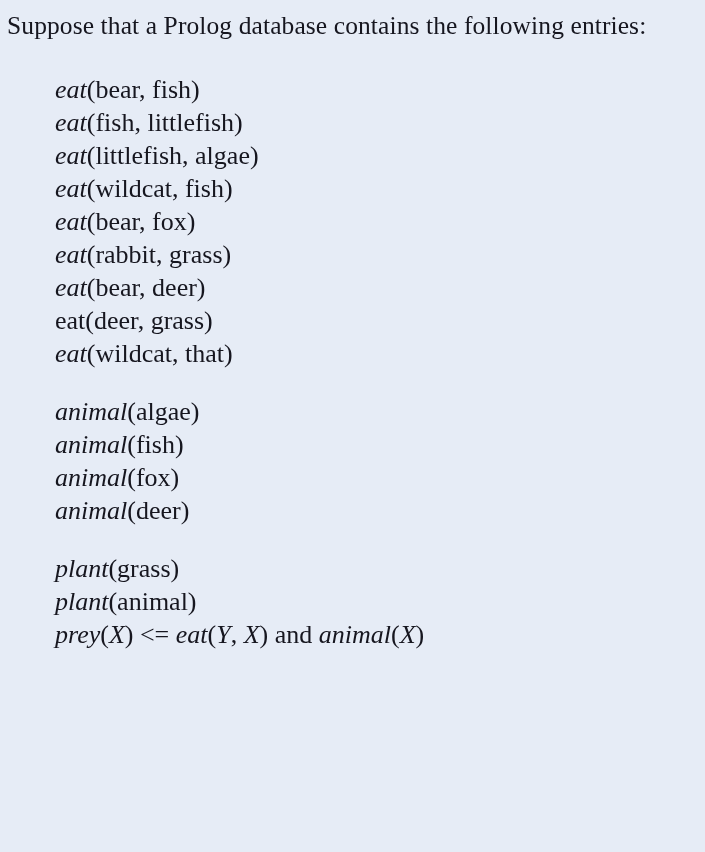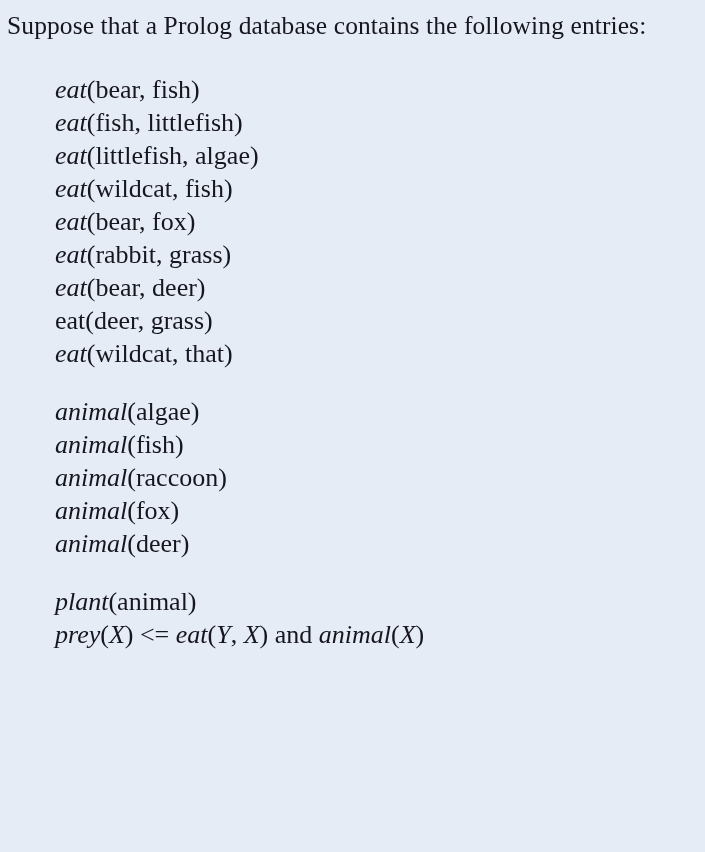--- a/index.html
+++ b/index.html
@@ -61,22 +61,22 @@
         <div class="line"><span class="seg-italic">eat</span><span class="seg-normal">(wildcat, fish)</span></div>
         <div class="line"><span class="seg-italic">eat</span><span class="seg-normal">(bear, fox)</span></div>
         <div class="line"><span class="seg-italic">eat</span><span class="seg-normal">(rabbit, grass)</span></div>
         <div class="line"><span class="seg-italic">eat</span><span class="seg-normal">(bear, deer)</span></div>
         <div class="line"><span class="seg-normal">eat(deer, grass)</span></div>
         <div class="line"><span class="seg-italic">eat</span><span class="seg-normal">(wildcat, that)</span></div>
       </div>
       <div class="group">
         <div class="line"><span class="seg-italic">animal</span><span class="seg-normal">(algae)</span></div>
         <div class="line"><span class="seg-italic">animal</span><span class="seg-normal">(fish)</span></div>
-        <div class="line"><span class="seg-italic">animal</span><span class="seg-normal">(raccoon)</span></div>
         <div class="line"><span class="seg-italic">animal</span><span class="seg-normal">(fox)</span></div>
         <div class="line"><span class="seg-italic">animal</span><span class="seg-normal">(deer)</span></div>
       </div>
       <div class="group">
+        <div class="line"><span class="seg-italic">plant</span><span class="seg-normal">(grass)</span></div>
         <div class="line"><span class="seg-italic">plant</span><span class="seg-normal">(animal)</span></div>
         <div class="line"><span class="seg-italic">prey</span><span class="seg-normal">(</span><span class="seg-italic">X</span><span class="seg-normal">) &lt;= </span><span class="seg-italic">eat</span><span class="seg-normal">(</span><span class="seg-italic">Y</span><span class="seg-normal">, </span><span class="seg-italic">X</span><span class="seg-normal">) and </span><span class="seg-italic">animal</span><span class="seg-normal">(</span><span class="seg-italic">X</span><span class="seg-normal">)</span></div>
       </div>
     </div>
 </div>
 
 </body></html>

